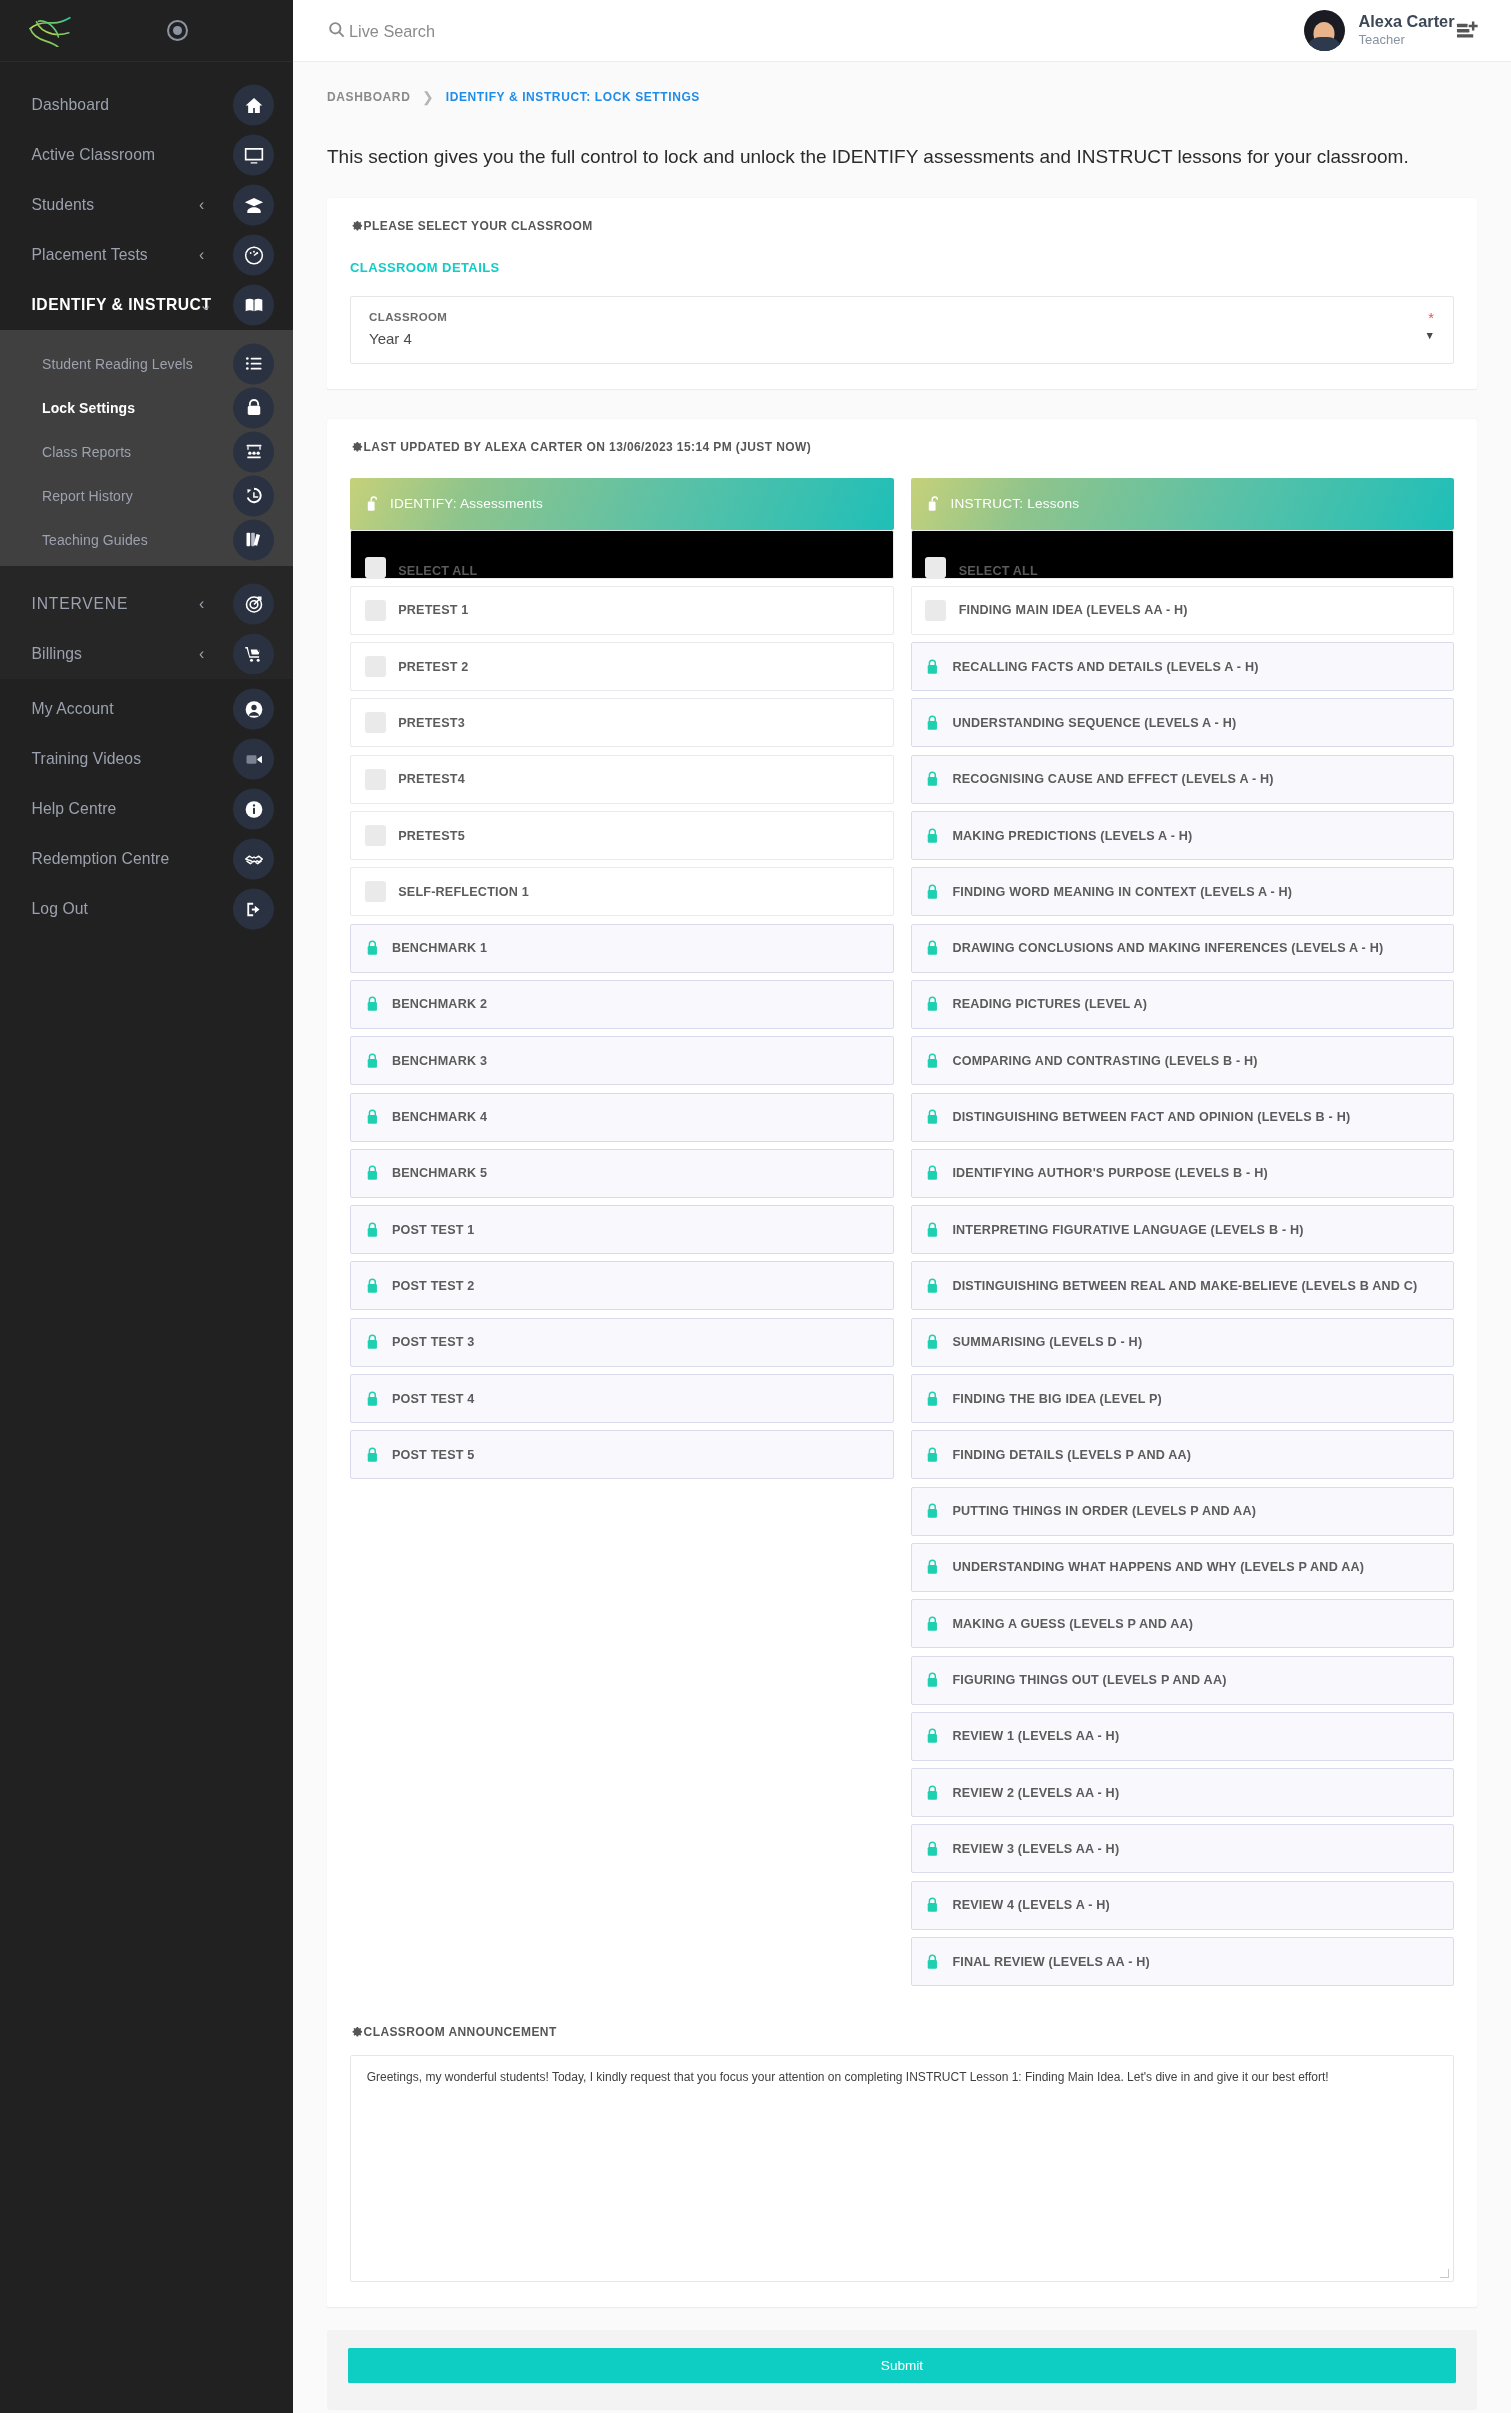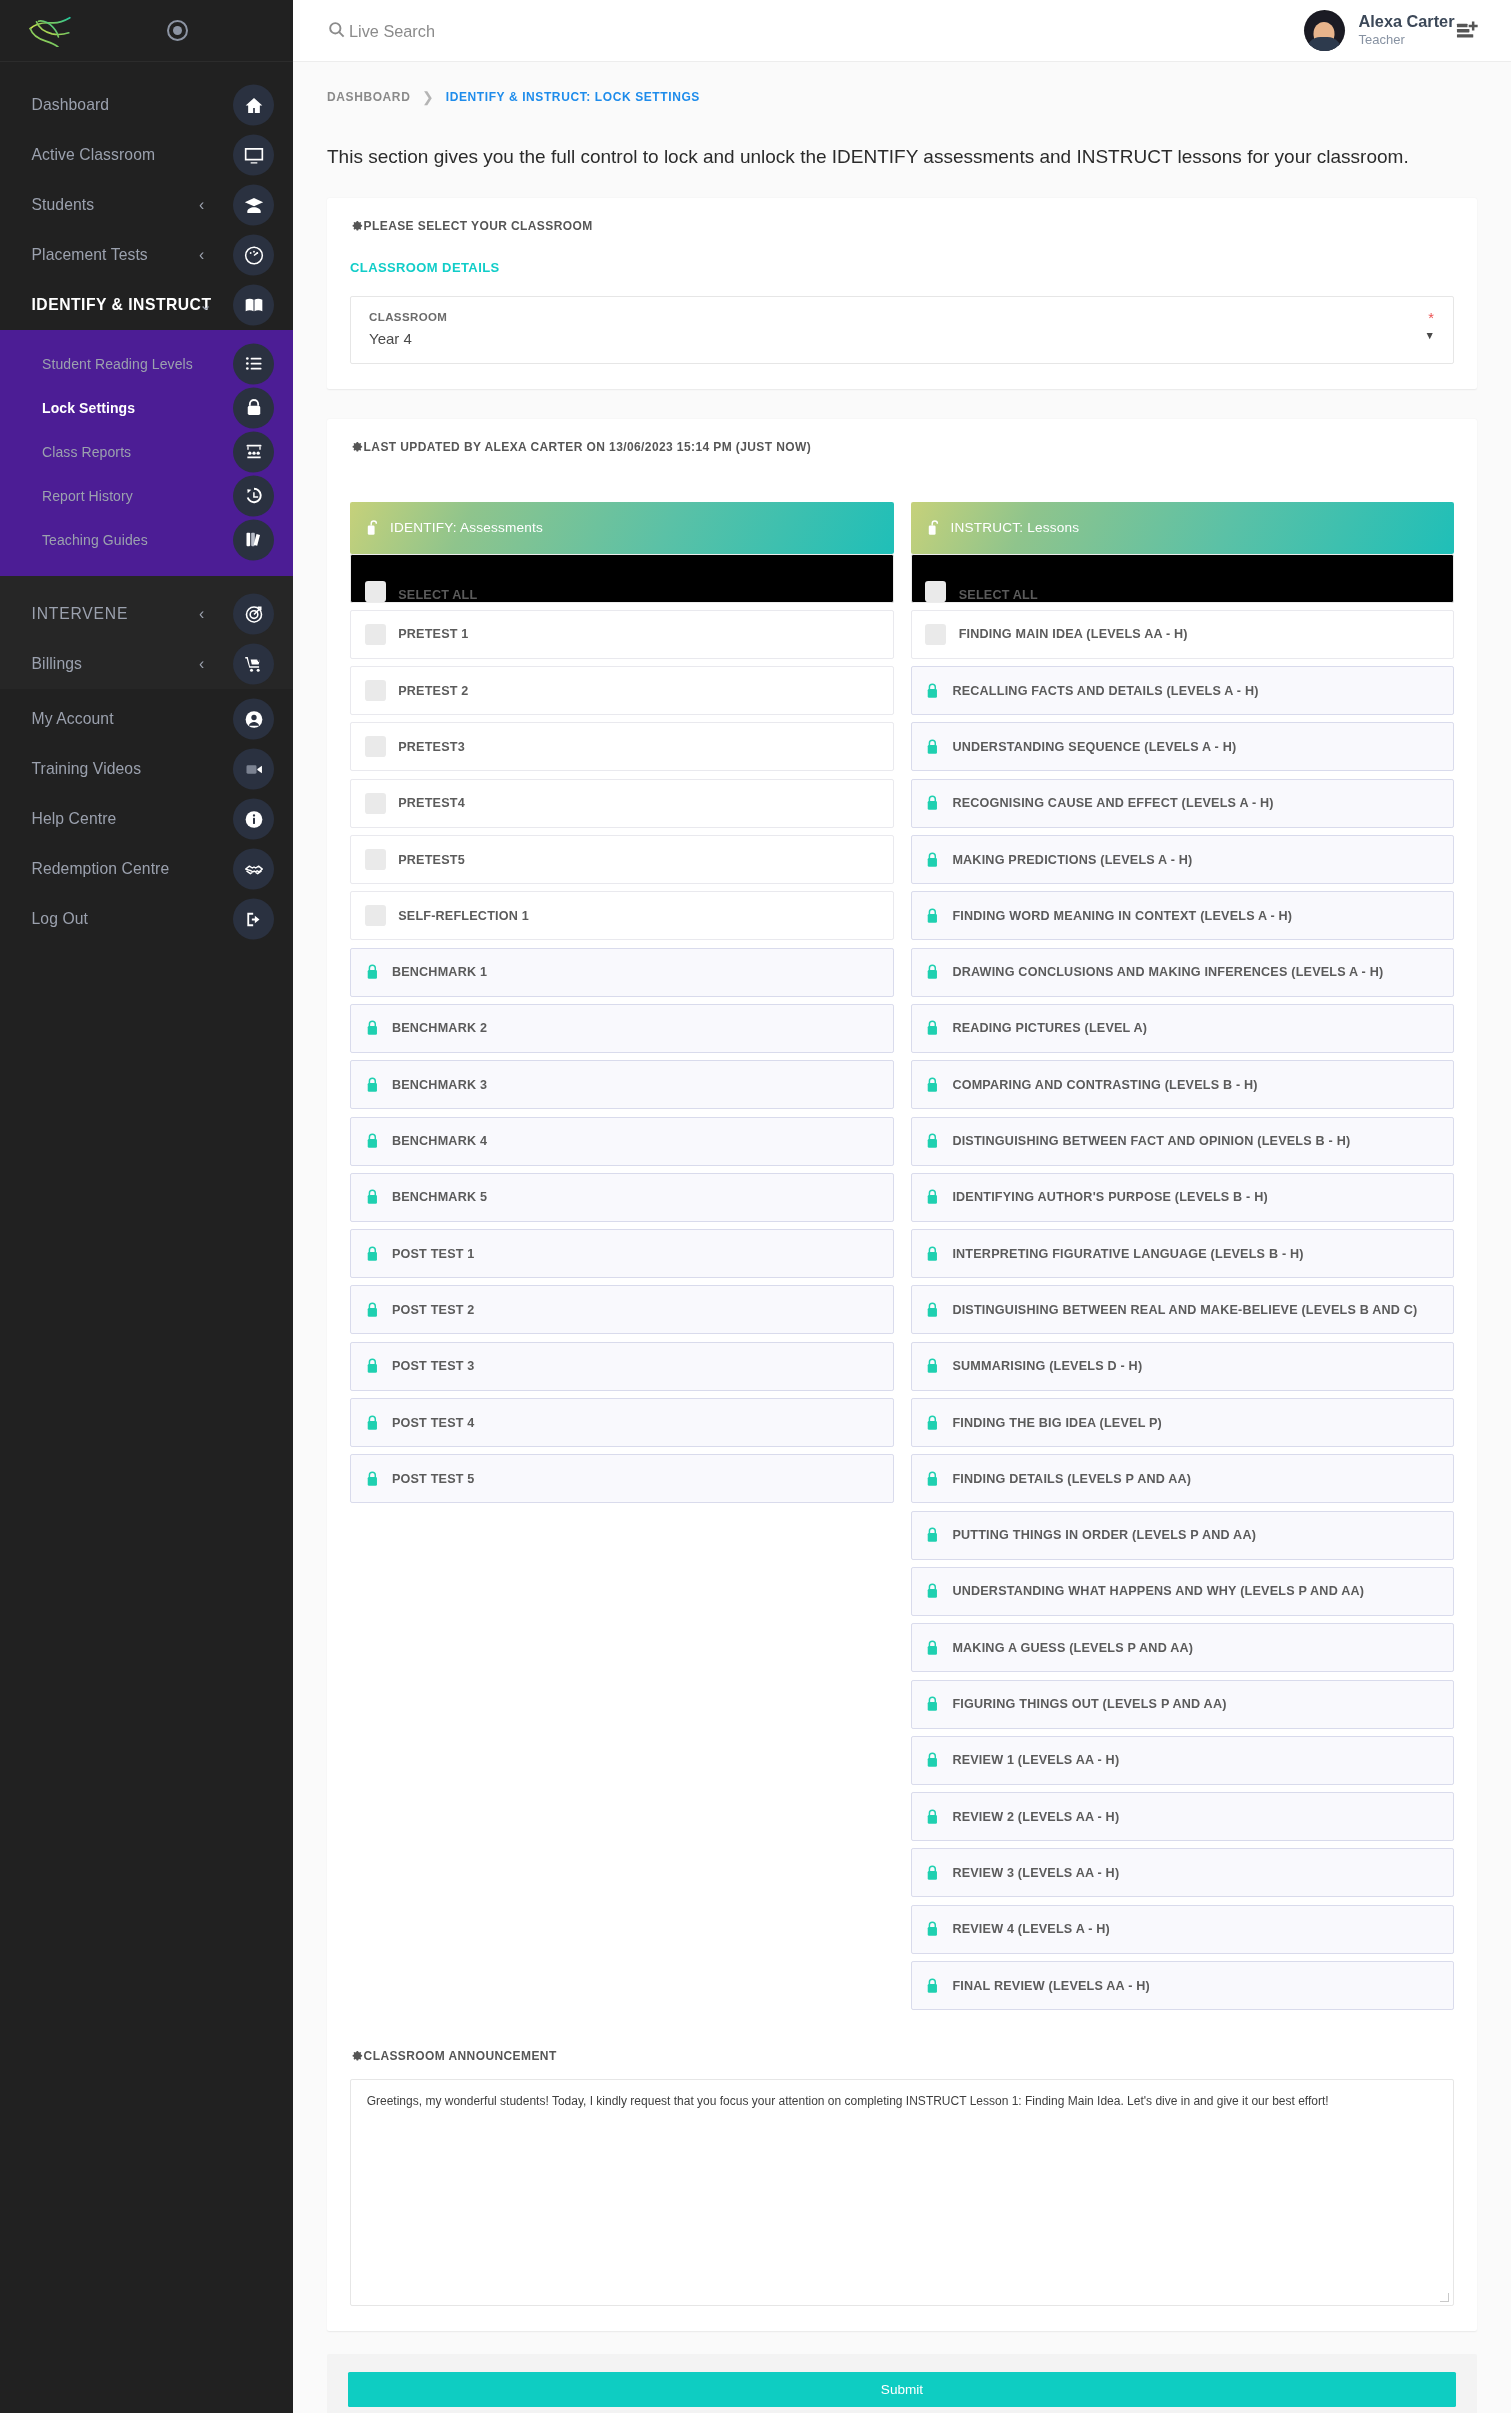--- a/index.html
+++ b/index.html
@@ -27,21 +27,21 @@
   .sb-record-icon {
     margin-left: 94px; width: 21px; height: 21px;
     border-radius: 50%; border: 2.1px solid #8c94a3;
     display: flex; align-items: center; justify-content: center;
   }
   .sb-record-icon i {
     width: 9.4px; height: 9.4px; border-radius: 50%; background: #8c94a3; display: block;
   }
 
   .sb-group { padding-top: 18px; }
-  .sb-group.sub { background: #4c1d95; padding-top: 11.5px; padding-bottom: 14px; }
+  .sb-group.sub { background: #404040; padding-top: 11.5px; padding-bottom: 4px; }
   .sb-group.lower { background: #262626; padding-top: 13.6px; }
   .sb-group.tail { background: #212121; padding-top: 5.2px; }
 
   .sb-item {
     height: 50px;
     display: flex; align-items: center;
     padding: 0 0 0 31.5px;
     position: relative;
   }
   .sb-item .label {
@@ -154,21 +154,21 @@
     padding: 13.6px 18px 15.7px 18px;
     position: relative;
   }
   .field-label { font-size: 11.5px; font-weight: bold; color: #6b6b6b; letter-spacing: 0.4px; }
   .field-req { position: absolute; right: 19px; top: 12.6px; color: #ec5252; font-size: 14.7px; }
   .field-value-row { display: flex; align-items: flex-start; margin-top: 7.3px; }
   .field-value { font-size: 15px; color: #4a4a4a; }
   .field-caret { margin-left: auto; color: #4a4a4a; font-size: 10.5px; line-height: 1; }
 
   
-  .cols { display: flex; gap: 17px; margin-top: 48px; }
+  .cols { display: flex; gap: 17px; margin-top: 24px; }
   .col { flex: 1 1 0; min-width: 0; }
   .col-header {
     height: 52px; border-radius: 2.1px;
     background: linear-gradient(115deg, #c6d17a 0%, #8fc48c 22%, #5bc1a6 58%, #1fbfb8 100%);
     display: flex; align-items: center; padding-left: 17px; gap: 9.4px;
   }
   .col-header .ttl { font-size: 13.6px; color: #ffffff; letter-spacing: 0.2px; }
   .col-header .lock-w { width: 13.6px; height: 17px; display: block; }
   .col-header .lock-w svg { width: 13.6px; height: 17px; fill: #ffffff; }
 

